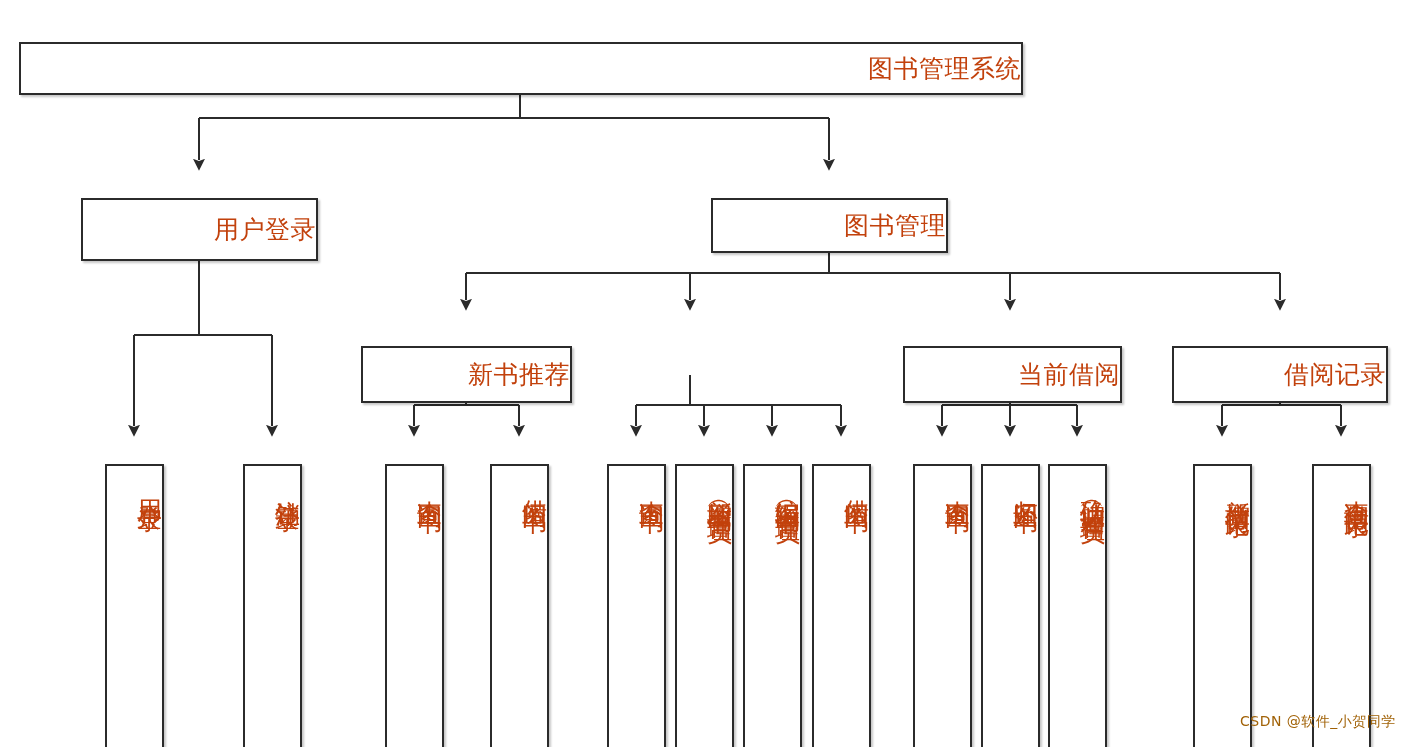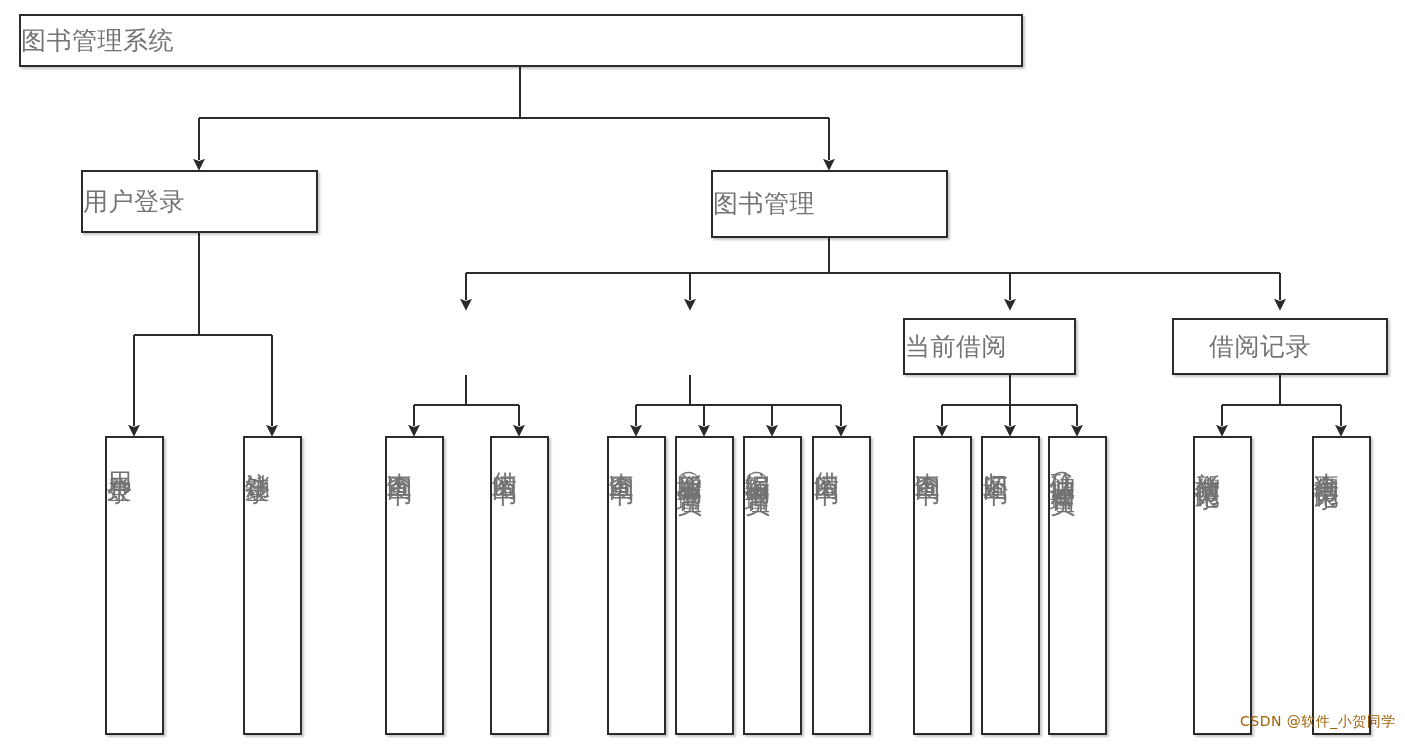--- a/index.html
+++ b/index.html
@@ -26,23 +26,24 @@
     pointer-events: none;
   }
   .node {
     position: absolute;
     box-sizing: border-box;
     background: #ffffff;
     border: 2px solid #2b2b2b;
     box-shadow: 2px 2px 2px rgba(0,0,0,0.22);
     display: flex;
     align-items: center;
-    justify-content: flex-start;
-    color: #737373;
+    justify-content: flex-end;
+    color: #c2410c;
     z-index: 2;
+    margin-top: 28px;
   }
   .node .lbl {
     display: block;
     text-align: center;
     line-height: 1.18;
     white-space: nowrap;
     letter-spacing: 0.5px;
   }
   .node.horiz .lbl {
     font-size: 25px;
@@ -131,27 +132,30 @@
   </svg>
 
   <div class="node root horiz" style="left:19px; top:14px; width:1004px; height:53px;">
     <span class="lbl">图书管理系统</span>
   </div>
 
   <div class="node horiz" style="left:81px; top:170px; width:237px; height:63px;">
     <span class="lbl">用户登录</span>
   </div>
 
-  <div class="node horiz" style="left:711px; top:170px; width:237px; height:68px;">
+  <div class="node horiz" style="left:711px; top:170px; width:237px; height:55px;">
     <span class="lbl">图书管理</span>
   </div>
 
-
-
-  <div class="node horiz" style="left:903px; top:318px; width:173px; height:57px;">
+  <div class="node horiz" style="left:361px; top:318px; width:211px; height:57px;">
+    <span class="lbl">新书推荐</span>
+  </div>
+
+
+  <div class="node horiz" style="left:903px; top:318px; width:219px; height:57px;">
     <span class="lbl">当前借阅</span>
   </div>
 
   <div class="node horiz" style="left:1172px; top:318px; width:216px; height:57px;padding-left:35px;">
     <span class="lbl">借阅记录</span>
   </div>
 
   <div class="node vert" style="left:105px; top:436px; width:59px; height:299px;">
     <span class="lbl">用户登录</span>
   </div>

